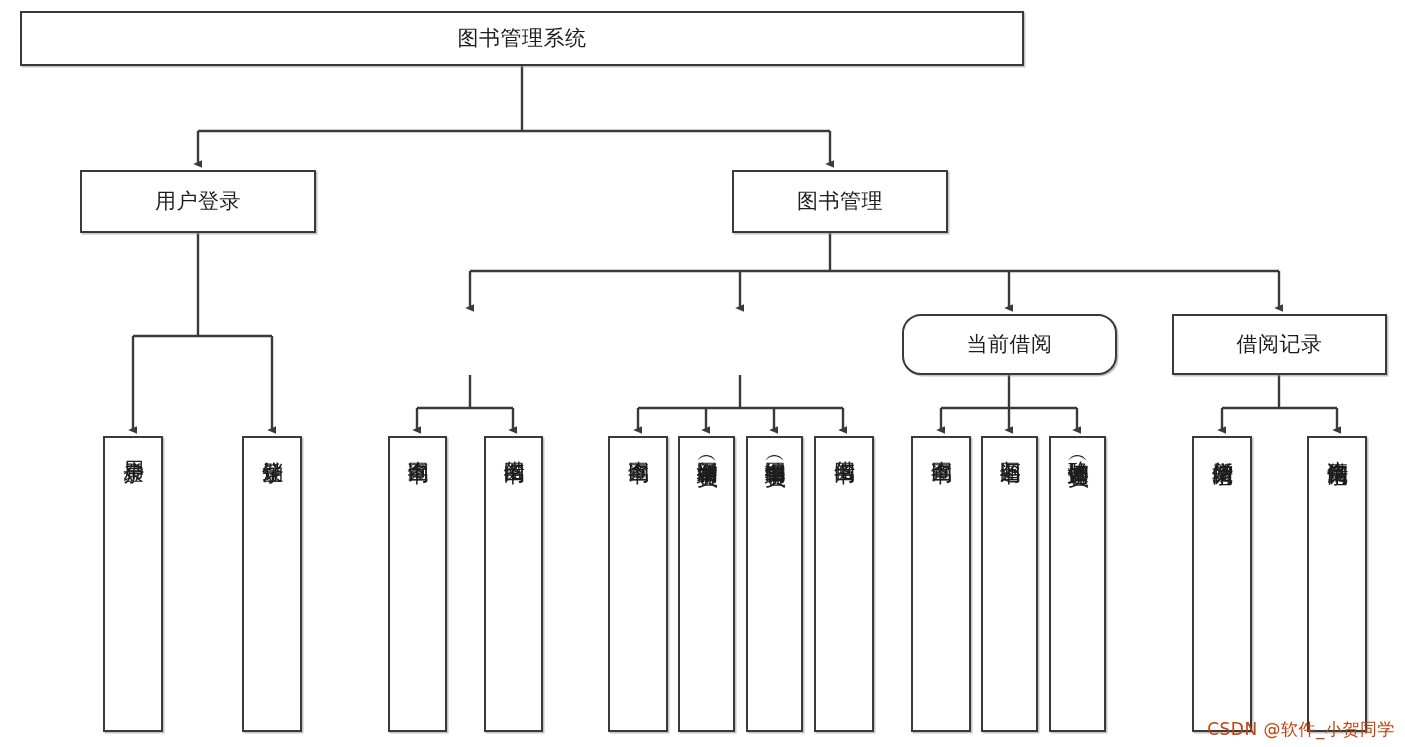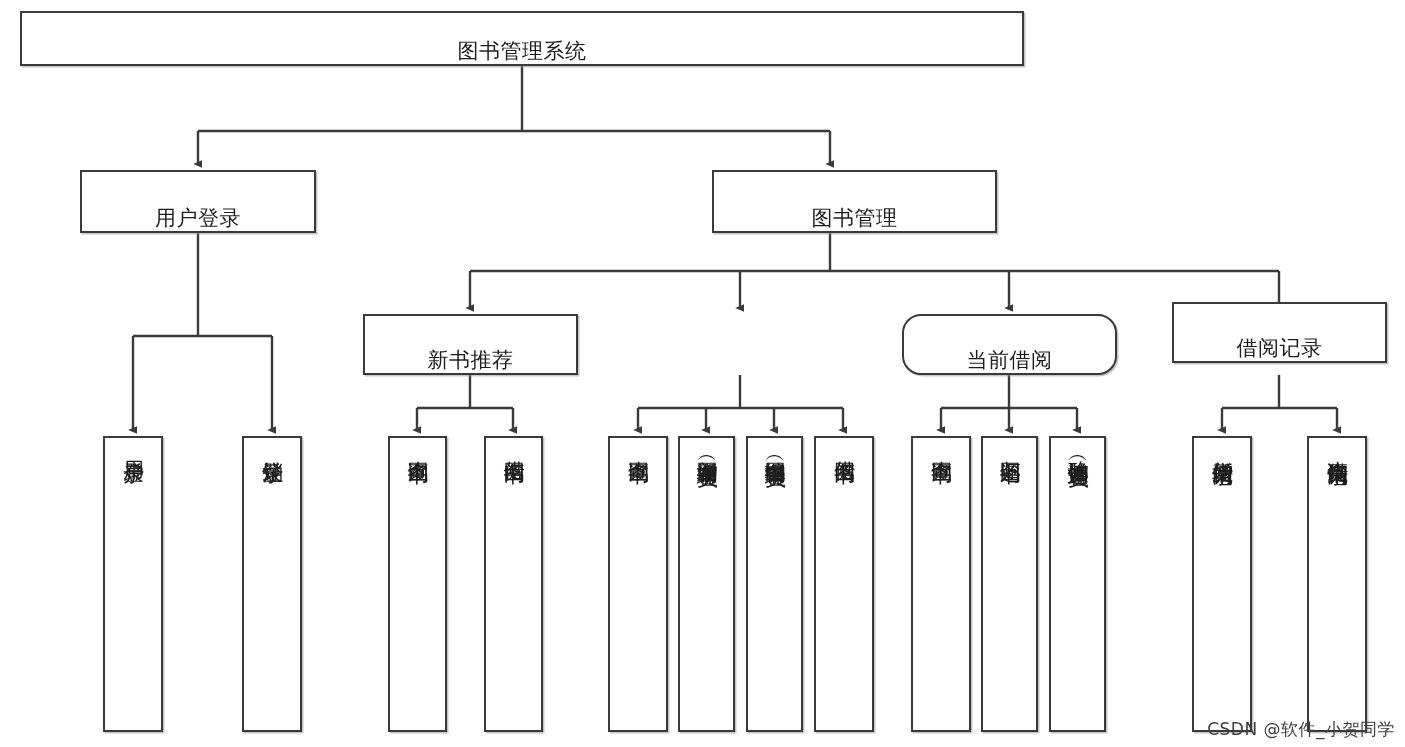--- a/index.html
+++ b/index.html
@@ -26,21 +26,21 @@
     width: 1405px;
     height: 747px;
     pointer-events: none;
   }
   .node {
     position: absolute;
     box-sizing: border-box;
     background: #ffffff;
     border: 2px solid #3a3a3a;
     display: flex;
-    align-items: flex-end;
+    align-items: center;
     justify-content: center;
     box-shadow: 1.5px 1.5px 0 0 rgba(150,150,150,0.55);
   }
   .node-label {
     font-size: 21px;
     line-height: 1.18;
     color: #1d1d1d;
     text-align: center;
     white-space: nowrap;
     letter-spacing: 0.5px;
@@ -61,21 +61,21 @@
     font-size: 21px;
     line-height: 1.12;
     letter-spacing: 1px;
     white-space: nowrap;
   }
   .watermark {
     position: absolute;
     right: 10px;
     bottom: 6px;
     font-size: 17px;
-    color: #404040;
+    color: #c2410c;
     white-space: nowrap;
     letter-spacing: 0.5px;
   }
 </style>
 </head>
 <body>
 
 <div id="diagram-canvas">
 
   <svg id="connector-layer" viewBox="0 0 1405 747" width="1405" height="747" xmlns="http://www.w3.org/2000/svg">
@@ -128,31 +128,28 @@
     </g>
   </svg>
 
   <div class="node horiz" style="left:20px; top:11px; width:1004px; height:55px;">
     <span class="node-label">图书管理系统</span>
   </div>
 
   <div class="node horiz" style="left:80px; top:170px; width:236px; height:63px;">
     <span class="node-label">用户登录</span>
   </div>
-  <div class="node horiz" style="left:712px; top:170px; width:285px; height:63px;">
+  <div class="node horiz" style="left:732px; top:170px; width:216px; height:63px;">
     <span class="node-label">图书管理</span>
   </div>
 
-  <div class="node horiz" style="left:363px; top:314px; width:215px; height:61px;">
-    <span class="node-label">新书推荐</span>
-  </div>
   <div class="node horiz" style="left:902px; top:314px; width:215px; height:61px;border-radius:19px;">
     <span class="node-label">当前借阅</span>
   </div>
-  <div class="node horiz" style="left:1172px; top:302px; width:215px; height:61px;">
+  <div class="node horiz" style="left:1172px; top:314px; width:215px; height:61px;">
     <span class="node-label">借阅记录</span>
   </div>
 
   <div class="node vert" style="left:103px; top:436px; width:60px; height:296px;">
     <span class="node-label">用户登录</span>
   </div>
   <div class="node vert" style="left:242px; top:436px; width:60px; height:296px;">
     <span class="node-label">注销登录</span>
   </div>
 

